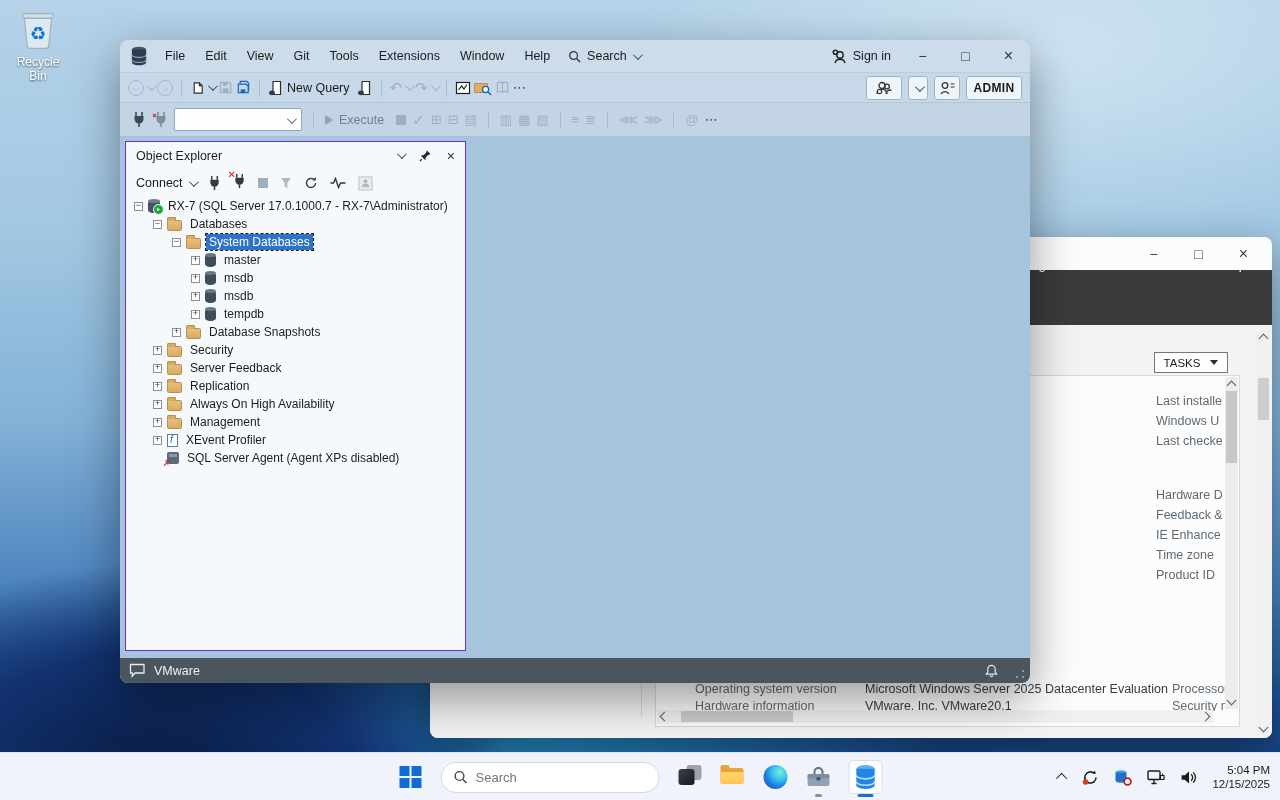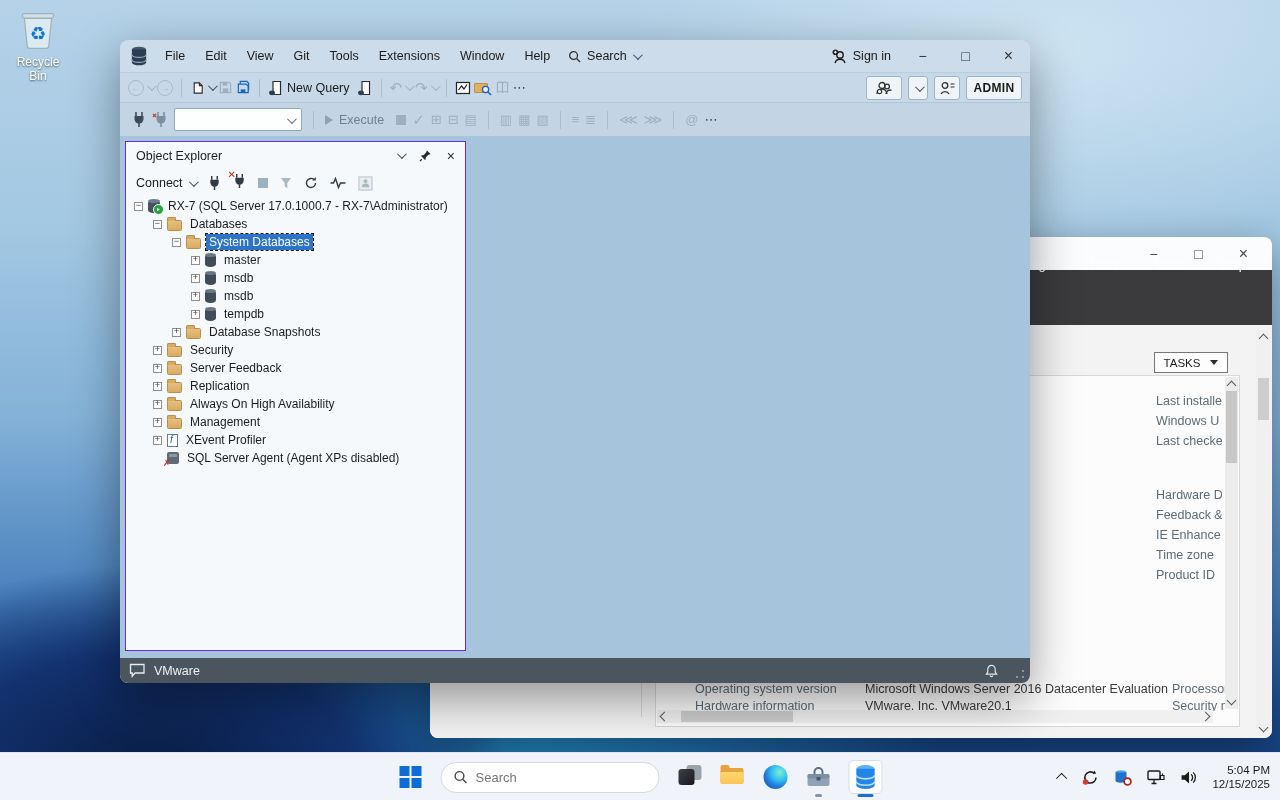--- a/index.html
+++ b/index.html
@@ -231,21 +231,21 @@
     <span class="sm-prop-label" style="top:38px">Windows U</span>
     <span class="sm-prop-label" style="top:58px">Last checke</span>
     <span class="sm-prop-label" style="top:112px">Hardware D</span>
     <span class="sm-prop-label" style="top:132px">Feedback &amp;</span>
     <span class="sm-prop-label" style="top:152px">IE Enhance</span>
     <span class="sm-prop-label" style="top:172px">Time zone</span>
     <span class="sm-prop-label" style="top:192px">Product ID</span>
 
     <div class="sm-row" style="top:306px">
       <span class="k">Operating system version</span>
-      <span class="v">Microsoft Windows Server 2016 Datacenter Evaluation</span>
+      <span class="v">Microsoft Windows Server 2025 Datacenter Evaluation</span>
       <span class="k2">Processors</span>
     </div>
     <div class="sm-row" style="top:323px; height:12px; overflow:hidden;">
       <span class="k">Hardware information</span>
       <span class="v">VMware, Inc. VMware20,1</span>
       <span class="k2">Security m</span>
     </div>
 
     <div class="sm-props-vscroll">
       <span class="arr up" style="left:3px;"></span>

